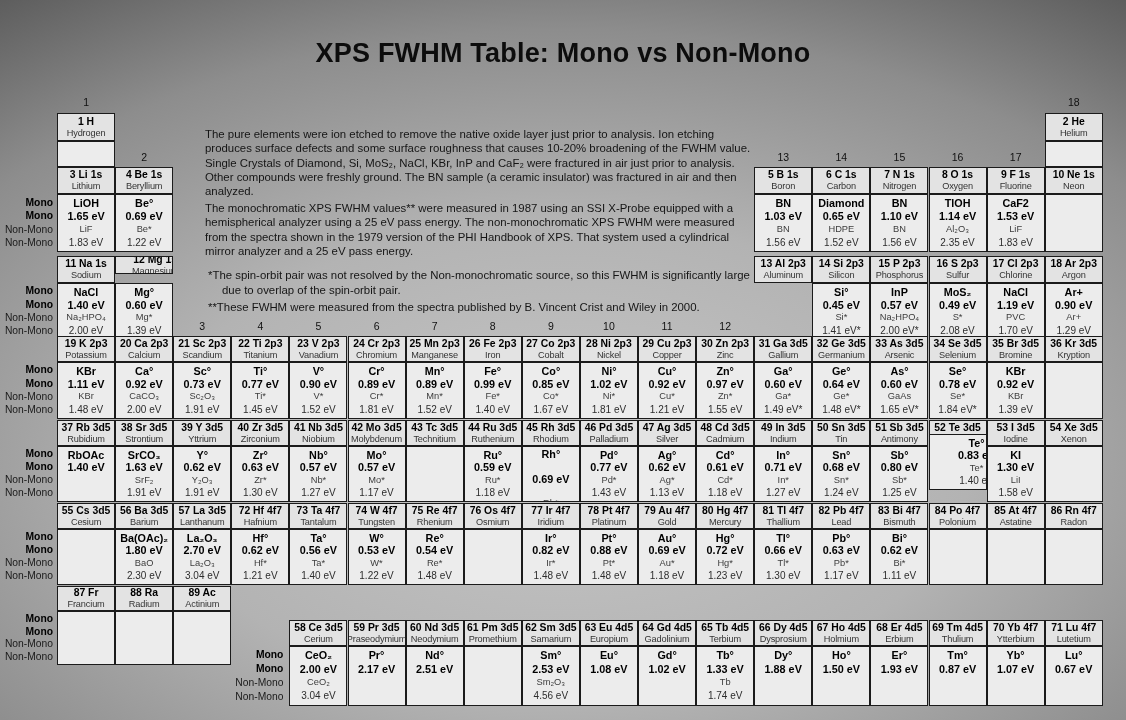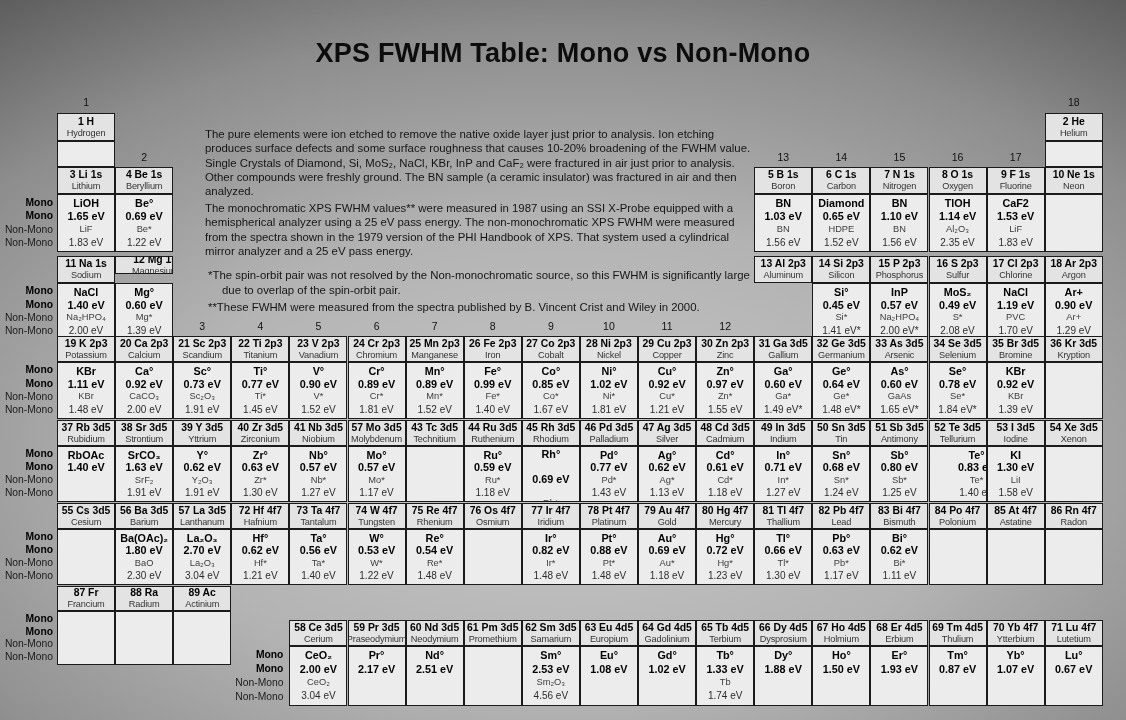--- a/index.html
+++ b/index.html
@@ -589,21 +589,21 @@
         </div>
         <div class="el-data" style="top: 26px; height: 56px;">
           <div class="el-row row-mono-compound">Nb°</div>
           <div class="el-row row-mono-value">0.57 eV</div>
           <div class="el-row row-nm-compound">Nb*</div>
           <div class="el-row row-nm-value">1.27 eV</div>
         </div>
       </div>
       <div class="el" style="left: 347.5px; top: 420px; width: 58.1px; height: 82px;">
         <div class="el-head" style="top: 0px; height: 26px;">
-          <div class="el-id">57 Mo 3d5</div>
+          <div class="el-id">42 Mo 3d5</div>
           <div class="el-name">Molybdenum</div>
         </div>
         <div class="el-data" style="top: 26px; height: 56px;">
           <div class="el-row row-mono-compound">Mo°</div>
           <div class="el-row row-mono-value">0.57 eV</div>
           <div class="el-row row-nm-compound">Mo*</div>
           <div class="el-row row-nm-value">1.17 eV</div>
         </div>
       </div>
       <div class="el" style="left: 405.6px; top: 420px; width: 58.1px; height: 82px;">
@@ -712,21 +712,21 @@
           <div class="el-row row-mono-value">0.80 eV</div>
           <div class="el-row row-nm-compound">Sb*</div>
           <div class="el-row row-nm-value">1.25 eV</div>
         </div>
       </div>
       <div class="el" style="left: 928.5px; top: 420px; width: 58.1px; height: 82px;">
         <div class="el-head" style="top: 0px; height: 26px;">
           <div class="el-id">52 Te 3d5</div>
           <div class="el-name">Tellurium</div>
         </div>
-        <div class="el-data" style="top: 26px; height: 56px; padding-left: 38px;">
+        <div class="el-data" style="top: 14px; height: 56px; padding-left: 38px;">
           <div class="el-row row-mono-compound">Te°</div>
           <div class="el-row row-mono-value">0.83 eV</div>
           <div class="el-row row-nm-compound">Te*</div>
           <div class="el-row row-nm-value">1.40 eV</div>
         </div>
       </div>
       <div class="el" style="left: 986.6px; top: 420px; width: 58.1px; height: 82px;">
         <div class="el-head" style="top: 0px; height: 26px;">
           <div class="el-id">53 I 3d5</div>
           <div class="el-name">Iodine</div>

